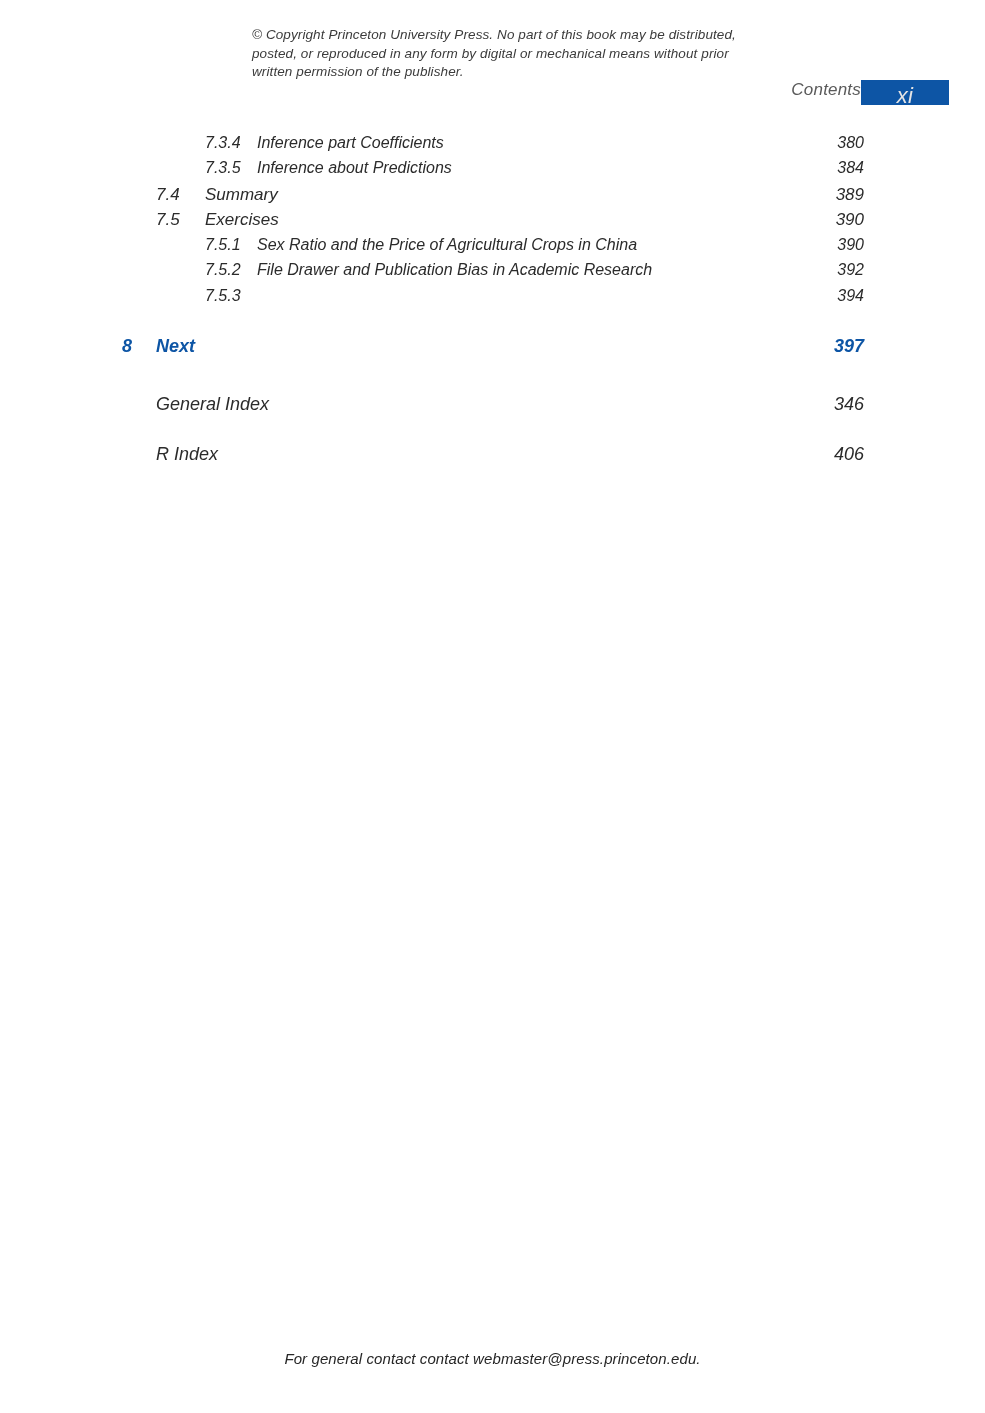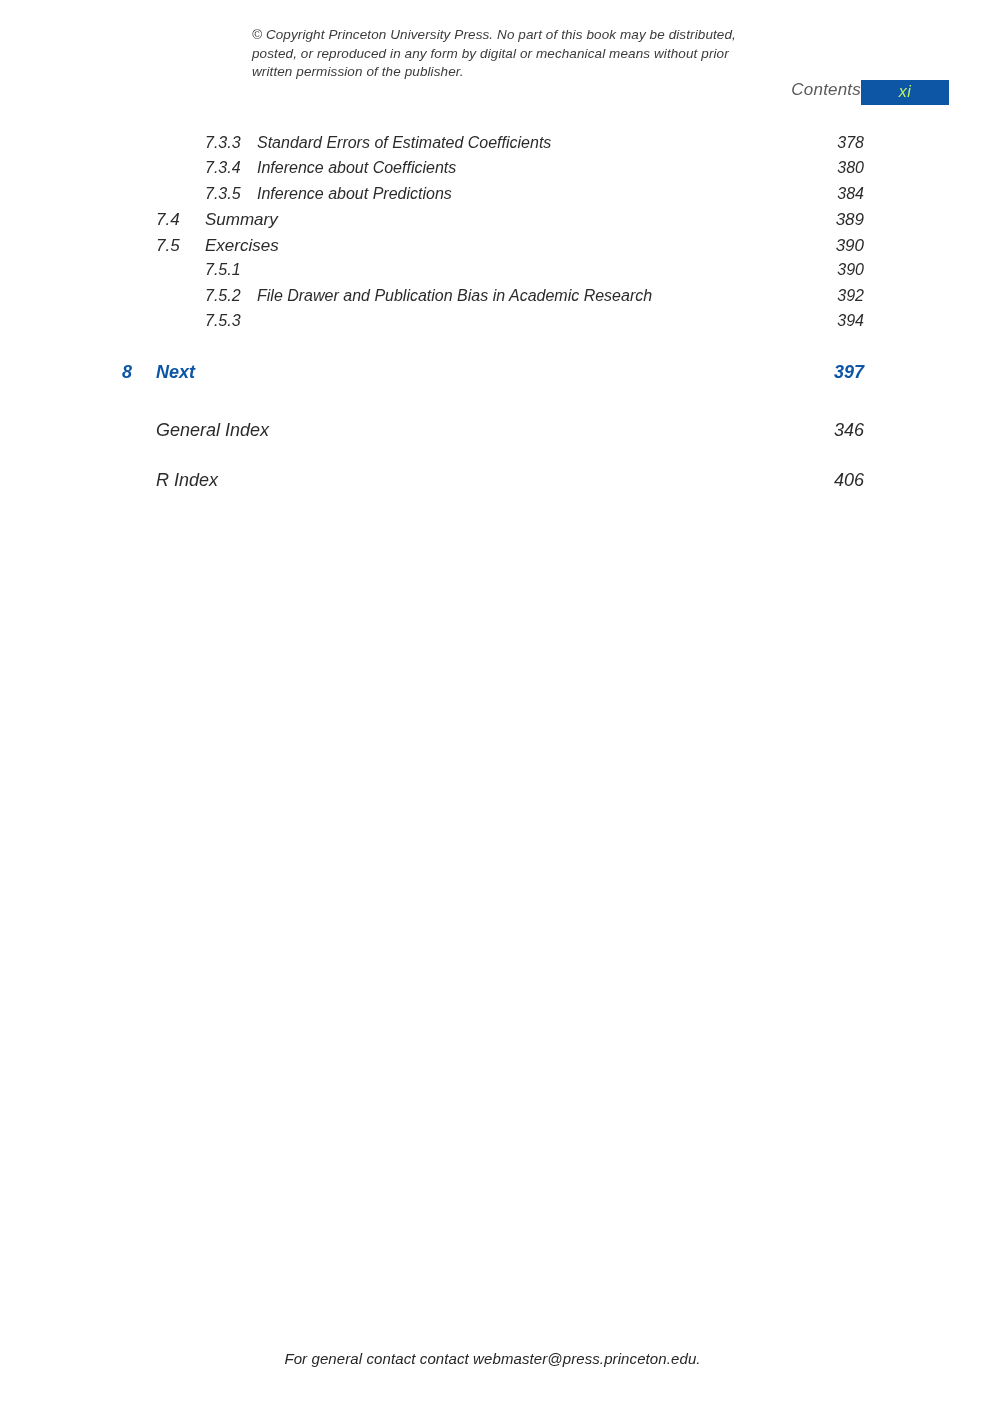--- a/index.html
+++ b/index.html
@@ -56,22 +56,22 @@
     width: 88px;
     height: 25px;
     background: #0d55a5;
   }
   .folio-num {
     position: absolute;
     left: 0;
     top: 3px;
     width: 88px;
     text-align: center;
-    font-size: 16px;
-    color: #bef264;
+    font-size: 22px;
+    color: #e5e5e5;
     letter-spacing: 0.4px;
   }
 
   
   .toc {
     position: absolute;
     left: 0;
     top: 122px;
     width: 985px;
   }
@@ -146,29 +146,24 @@
 
   <div class="runhead">
     <div class="runhead-label">Contents</div>
     <div class="folio-box">
       <div class="folio-num">xi</div>
     </div>
   </div>
 
   <div class="toc">
 
-    <div class="row lvl3">
-      <span class="num">7.3.3</span>
-      <span class="title">Standard Errors of Estimated Coefficients</span>
-      <span class="page-no">378</span>
-    </div>
 
     <div class="row lvl3">
       <span class="num">7.3.4</span>
-      <span class="title">Inference about Coefficients</span>
+      <span class="title">Inference part Coefficients</span>
       <span class="page-no">380</span>
     </div>
 
     <div class="row lvl3">
       <span class="num">7.3.5</span>
       <span class="title">Inference about Predictions</span>
       <span class="page-no">384</span>
     </div>
 
     <div class="row lvl2">
@@ -178,20 +173,21 @@
     </div>
 
     <div class="row lvl2">
       <span class="num">7.5</span>
       <span class="title">Exercises</span>
       <span class="page-no">390</span>
     </div>
 
     <div class="row lvl3">
       <span class="num">7.5.1</span>
+      <span class="title">Sex Ratio and the Price of Agricultural Crops in China</span>
       <span class="page-no">390</span>
     </div>
 
     <div class="row lvl3">
       <span class="num">7.5.2</span>
       <span class="title">File Drawer and Publication Bias in Academic Research</span>
       <span class="page-no">392</span>
     </div>
 
     <div class="row lvl3">

